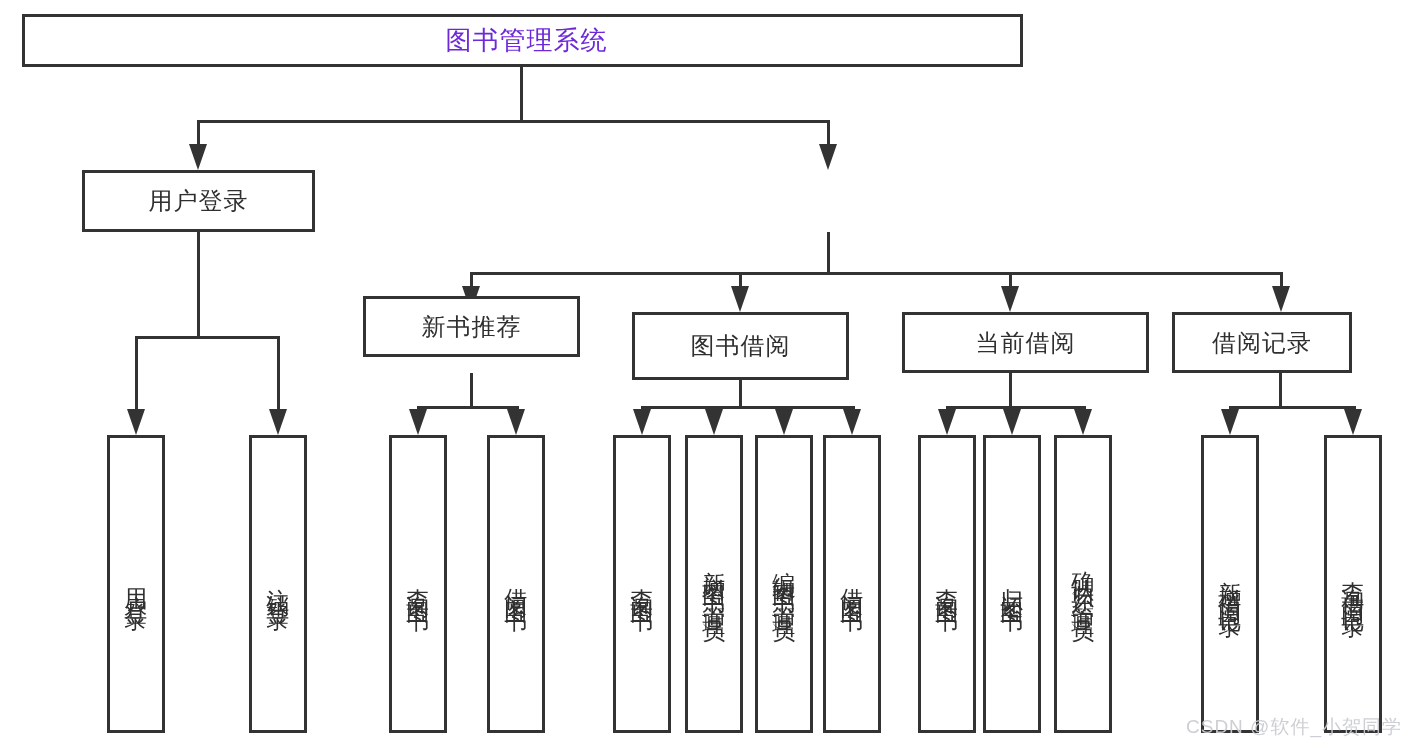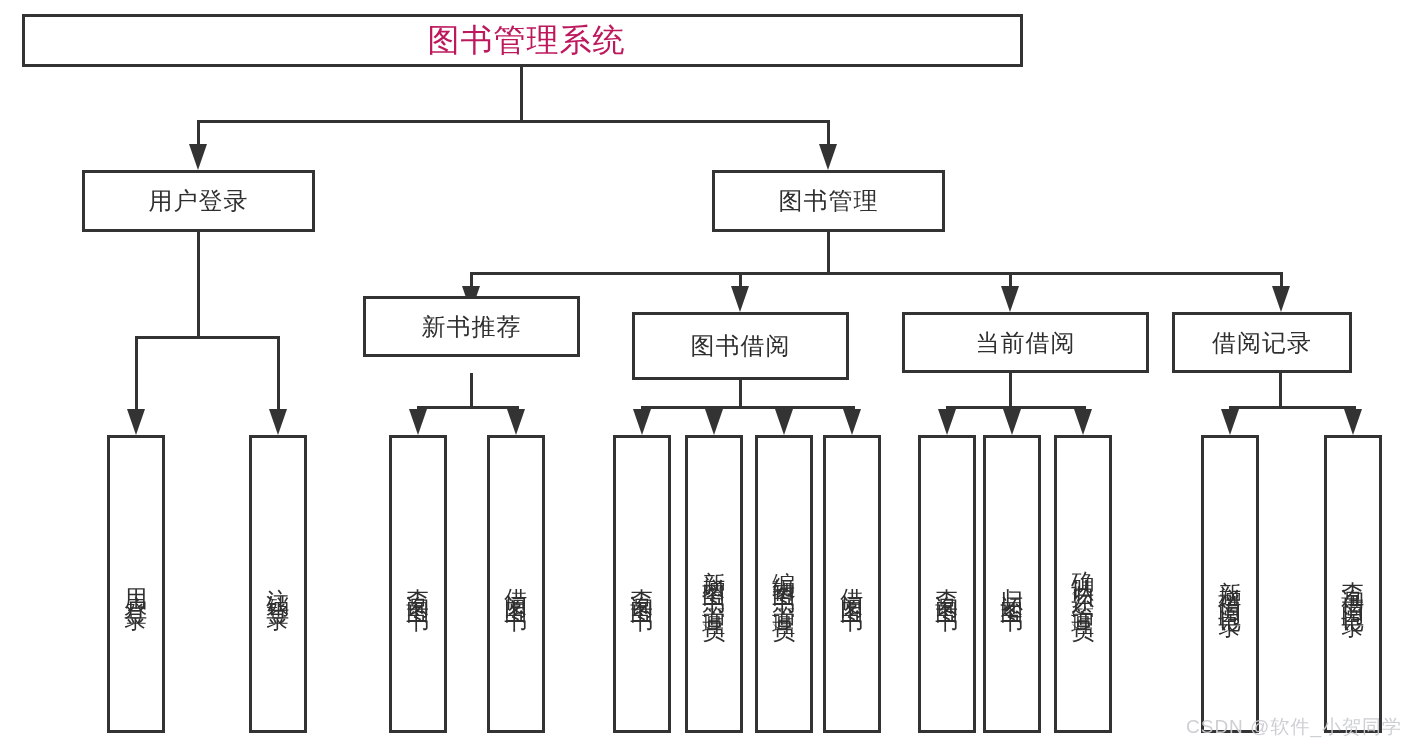--- a/index.html
+++ b/index.html
@@ -5,21 +5,21 @@
   html,body{margin:0;padding:0;background:#ffffff;}
   #canvas{
     position:relative;width:1405px;height:747px;background:#ffffff;overflow:hidden;
     font-family:"Liberation Sans",sans-serif;
   }
   .box{
     position:absolute;box-sizing:border-box;border:3px solid #333333;background:#ffffff;
     display:flex;align-items:center;justify-content:center;color:#2f2f2f;
   }
   .hlabel{font-size:24px;letter-spacing:1px;color:#2f2f2f;}
-  .toplabel{font-size:32px;letter-spacing:1px;color:#be185d;margin-left:8px;}
+  .toplabel{font-size:26px;letter-spacing:1px;color:#6d28d9;margin-left:8px;}
   .leaf{
     position:absolute;box-sizing:border-box;border:3px solid #333333;background:#ffffff;
     width:58px;height:298px;top:435px;
     display:flex;align-items:center;justify-content:center;
   }
   .vtext{
     writing-mode:vertical-lr;text-orientation:mixed;
     font-size:23px;letter-spacing:7px;line-height:1.15;
     color:#2f2f2f;white-space:nowrap;
   }
@@ -90,23 +90,20 @@
   <div class="ah" style="left:1221px;top:409px"></div>
   <div class="ah" style="left:1344px;top:409px"></div>
 
   <div class="box" style="left:22px;top:14px;width:1001px;height:53px">
     <span class="toplabel">图书管理系统</span>
   </div>
 
   <div class="box" style="left:82px;top:170px;width:233px;height:62px">
     <span class="hlabel">用户登录</span>
   </div>
-  <div class="box" style="left:712px;top:170px;width:233px;height:62px">
-    <span class="hlabel">图书管理</span>
-  </div>
 
   <div class="box" style="left:363px;top:296px;width:217px;height:61px">
     <span class="hlabel">新书推荐</span>
   </div>
   <div class="box" style="left:632px;top:312px;width:217px;height:68px">
     <span class="hlabel">图书借阅</span>
   </div>
   <div class="box" style="left:902px;top:312px;width:247px;height:61px">
     <span class="hlabel">当前借阅</span>
   </div>

